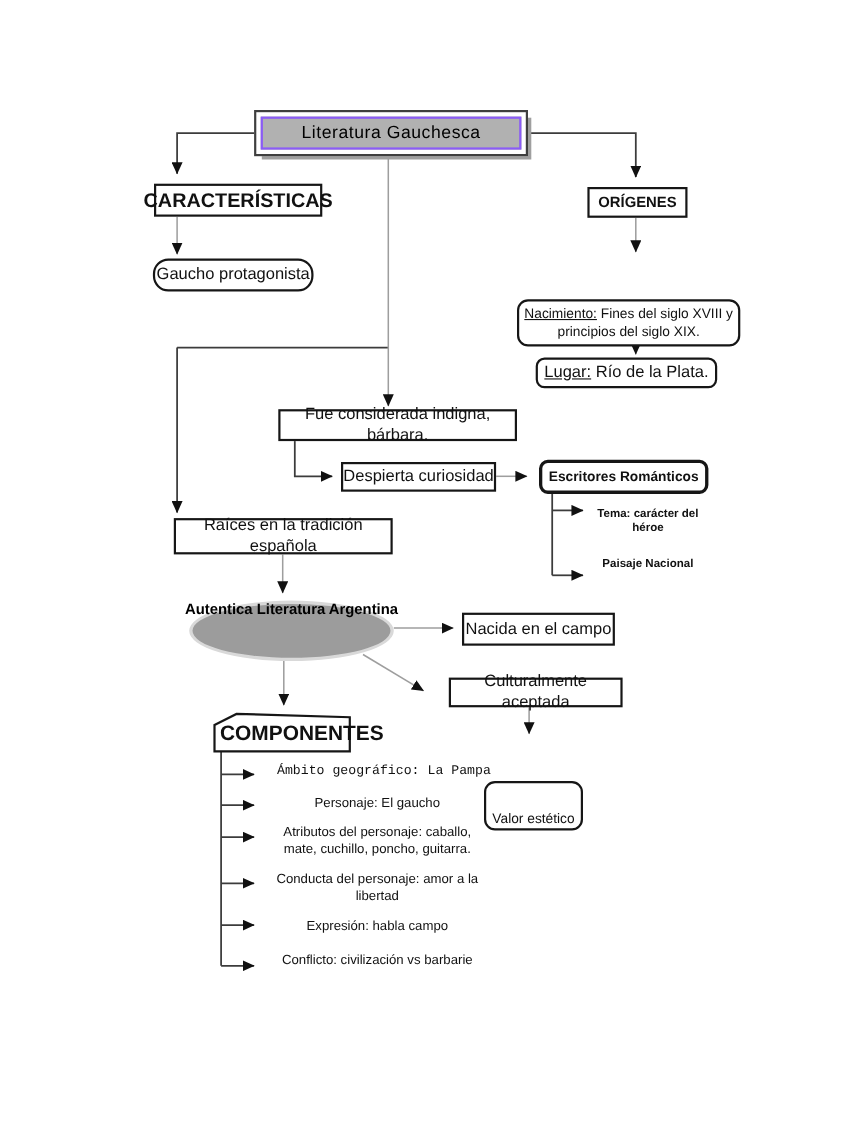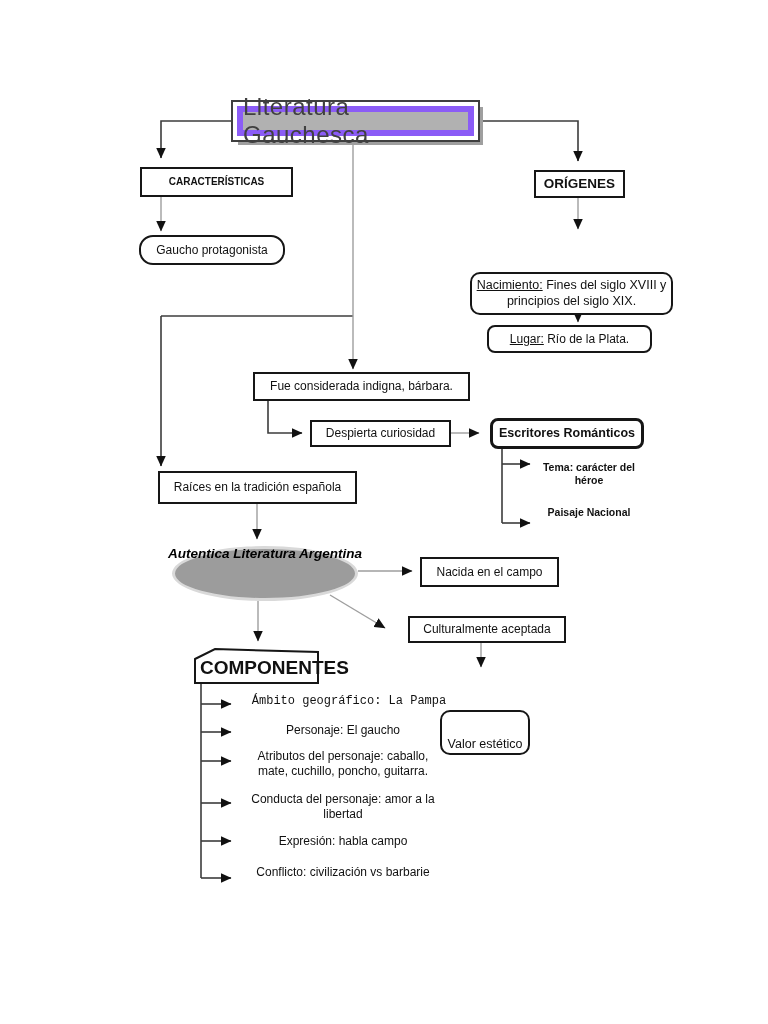--- a/index.html
+++ b/index.html
@@ -4,21 +4,21 @@
 <style>
   html,body{margin:0;padding:0;background:#ffffff;}
   #canvas{
     position:relative;width:768px;height:1024px;background:#ffffff;overflow:hidden;
     font-family:"Liberation Sans","DejaVu Sans",sans-serif;color:#111;
   }
   #wires{position:absolute;left:0;top:0;z-index:1;}
   .box{
     position:absolute;box-sizing:border-box;z-index:2;background:#fff;
     border:2px solid #161616;display:flex;align-items:center;justify-content:center;
-    text-align:center;font-size:12px;line-height:1.25;color:#111;
+    text-align:center;font-size:15px;line-height:1.25;color:#111;
   }
   .bold{font-weight:bold;}
   .r12{border-radius:14px;}
   .r10{border-radius:10px;margin-top:40px;}
   .r8{border-radius:8px;}
   .thick{border-width:3.5px;border-radius:8px;}
   .small-font{font-size:12.5px;}
   .wrap{width:100%;text-align:center;}
   .u{text-decoration:underline;}
   .label{
@@ -26,30 +26,30 @@
     font-size:12px;line-height:15px;
   }
   .tiny{font-size:10.5px;line-height:13px;font-weight:bold;}
   .title-outer{
     position:absolute;left:231px;top:100px;width:249px;height:42px;z-index:2;
     box-sizing:border-box;border:2px solid #3f3f3f;background:#fff;padding:4px;
     box-shadow:5px 5px 0 -2px #9f9f9f;
   }
   .title-inner{
     width:100%;height:100%;box-sizing:border-box;background:#b1b1b1;
-    border:6px solid #8b5cf6;display:flex;align-items:center;justify-content:center;
-    font-size:24px;color:#404040;letter-spacing:0.5px;
+    border:2px solid #8b5cf6;display:flex;align-items:center;justify-content:center;
+    font-size:16px;color:#000000;letter-spacing:0.5px;
   }
   .ellipse{
     position:absolute;left:172px;top:546px;width:186px;height:55px;z-index:2;
     box-sizing:border-box;background:#9c9c9c;border:3px solid #d9d9d9;border-radius:50%;
   }
   .ellipse-label{
     position:absolute;left:160px;top:546px;width:210px;z-index:3;text-align:center;
-    font-weight:bold;font-style:italic;font-size:13.5px;white-space:nowrap;color:#000;
+    font-weight:bold;font-size:13.5px;white-space:nowrap;color:#000;
   }
   .valor-box{align-items:flex-end;padding-top:6px;}
   .comp-label{
     position:absolute;left:200px;top:657px;width:114px;z-index:2;text-align:center;
     font-weight:bold;font-size:19px;color:#111;
   }
 </style>
 </head>
 <body>
 
@@ -90,21 +90,21 @@
       <path d="M258 601 V641" marker-end="url(#ah)"></path>
       <path d="M481 643 V667" marker-end="url(#ah)"></path>
     </g>
     <polygon points="195,659 215,649 318,652 318,683 195,683" fill="#ffffff" stroke="#161616" stroke-width="2" stroke-linejoin="miter"></polygon>
   </svg>
 
   <div class="title-outer">
     <div class="title-inner">Literatura Gauchesca</div>
   </div>
 
-  <div class="box bold" style="left:140px;top:167px;width:153px;height:30px;font-size:10px;">
+  <div class="box bold" style="left:140px;top:167px;width:153px;height:30px;font-size:18px;">
     <span>CARACTERÍSTICAS</span>
   </div>
 
   <div class="box bold" style="left:534px;top:170px;width:91px;height:28px;font-size:13.5px;">
     <span>ORÍGENES</span>
   </div>
 
   <div class="box r12" style="left:139px;top:235px;width:146px;height:30px;">
     <span>Gaucho protagonista</span>
   </div>

